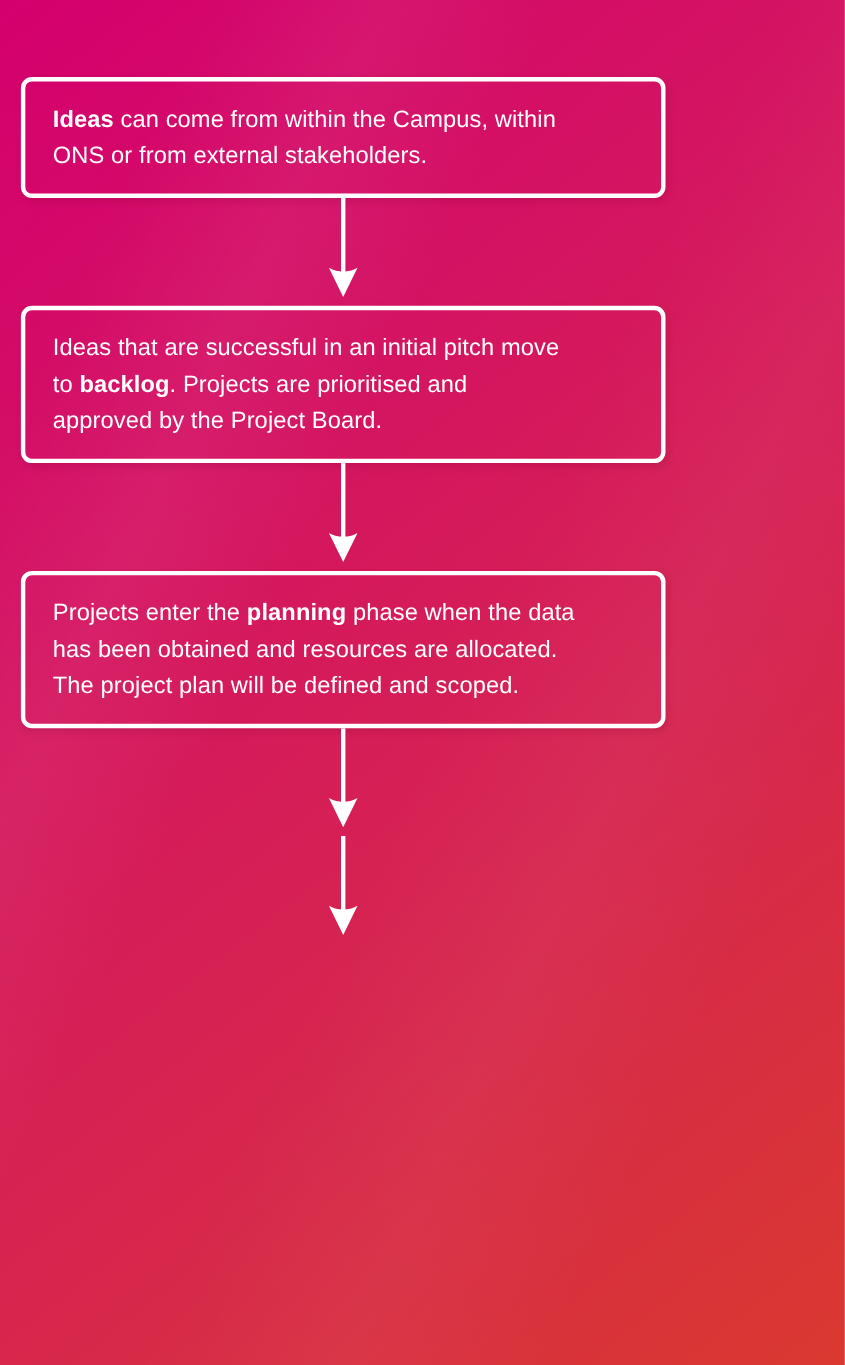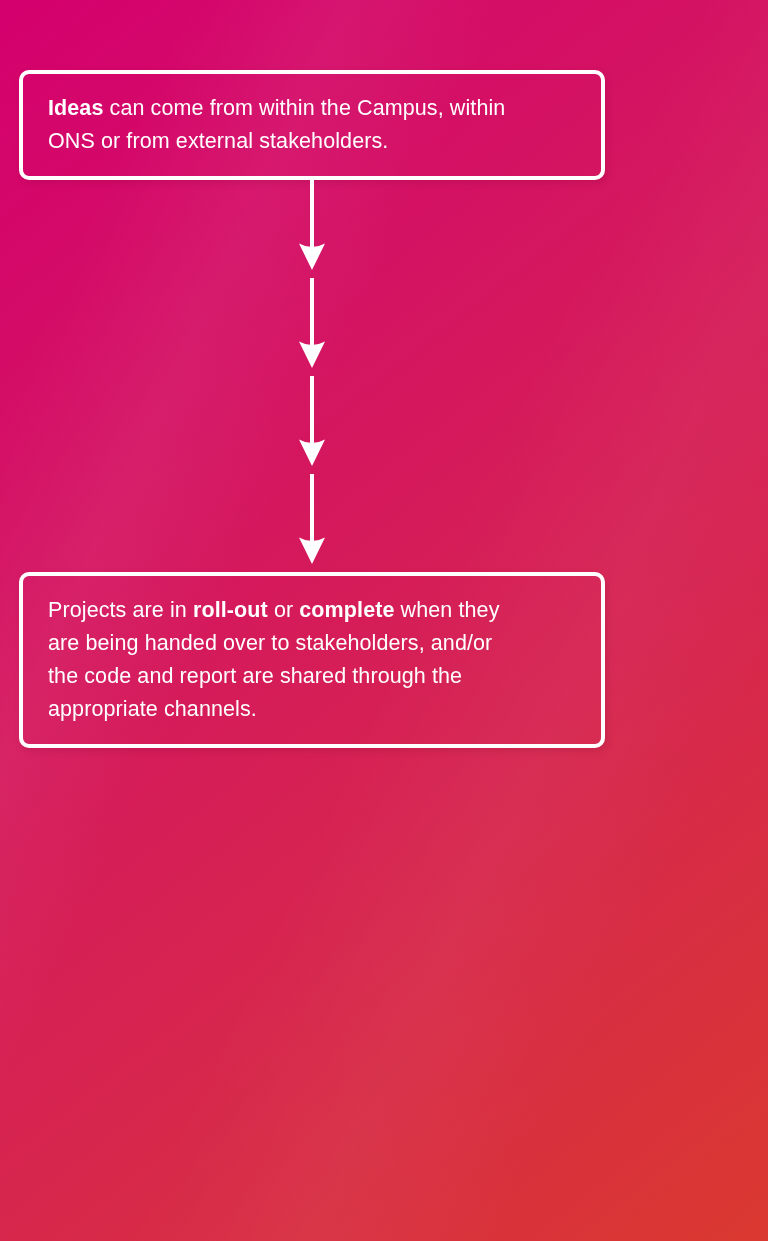--- a/index.html
+++ b/index.html
@@ -69,34 +69,37 @@
 <main class="flow">
     <div class="flow-box">
       <div><strong>Ideas</strong> can come from within the Campus, within<br>ONS or from external stakeholders.</div>
     </div>
     <div class="connector">
       <svg width="40" height="92" viewBox="0 0 40 92" aria-hidden="true">
         <rect x="18" y="0" width="4" height="70" fill="#ffffff"></rect>
         <path d="M20 90 L7 63.5 Q20 70.5 33 63.5 Z" fill="#ffffff"></path>
       </svg>
     </div>
+    <div class="flow-box">
+      <div>Ideas that are successful in an initial pitch move<br>to <strong>backlog</strong>. Projects are prioritised and<br>approved by the Project Board.</div>
+    </div>
     <div class="connector">
       <svg width="40" height="92" viewBox="0 0 40 92" aria-hidden="true">
         <rect x="18" y="0" width="4" height="70" fill="#ffffff"></rect>
         <path d="M20 90 L7 63.5 Q20 70.5 33 63.5 Z" fill="#ffffff"></path>
       </svg>
+    </div>
+    <div class="flow-box">
+      <div>Projects enter the <strong>planning</strong> phase when the data<br>has been obtained and resources are allocated.<br>The project plan will be defined and scoped.</div>
     </div>
     <div class="connector">
       <svg width="40" height="92" viewBox="0 0 40 92" aria-hidden="true">
         <rect x="18" y="0" width="4" height="70" fill="#ffffff"></rect>
         <path d="M20 90 L7 63.5 Q20 70.5 33 63.5 Z" fill="#ffffff"></path>
       </svg>
     </div>
     <div class="connector">
       <svg width="40" height="92" viewBox="0 0 40 92" aria-hidden="true">
         <rect x="18" y="0" width="4" height="70" fill="#ffffff"></rect>
         <path d="M20 90 L7 63.5 Q20 70.5 33 63.5 Z" fill="#ffffff"></path>
       </svg>
     </div>
-    <div class="flow-box">
-      <div>Projects are in <strong>roll-out</strong> or <strong>complete</strong> when they<br>are being handed over to stakeholders, and/or<br>the code and report are shared through the<br>appropriate channels.</div>
-    </div>
   </main>
 
 </body></html>

